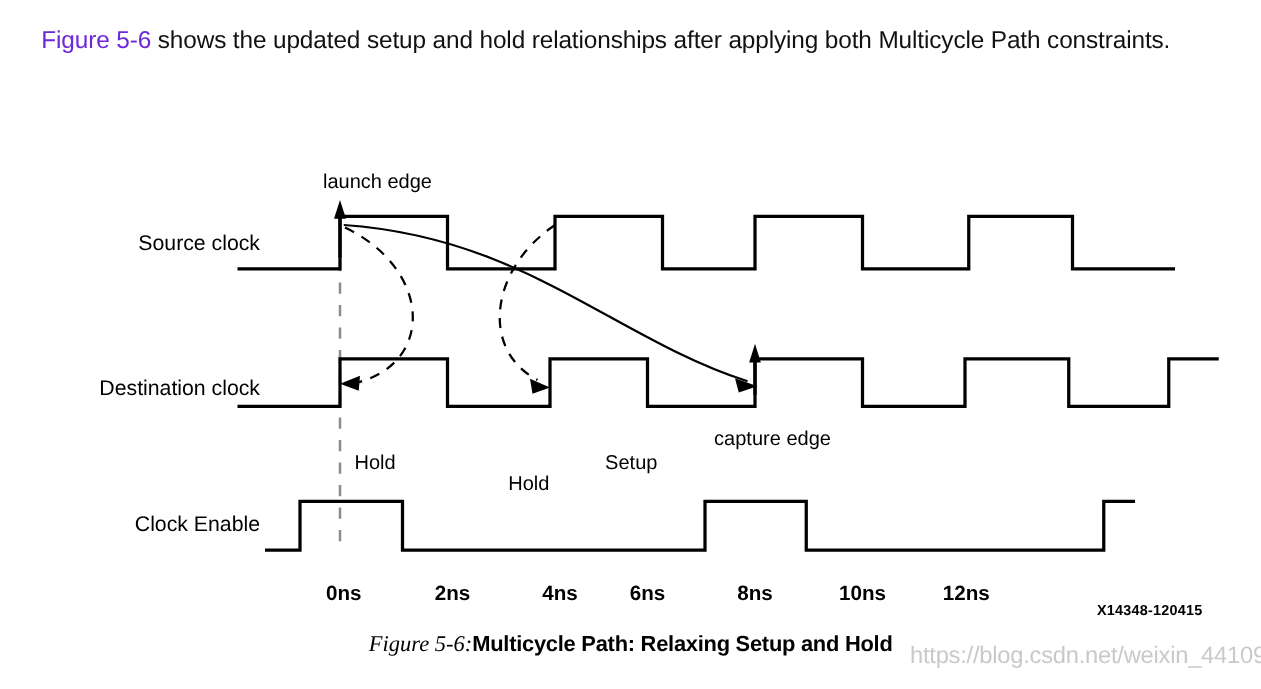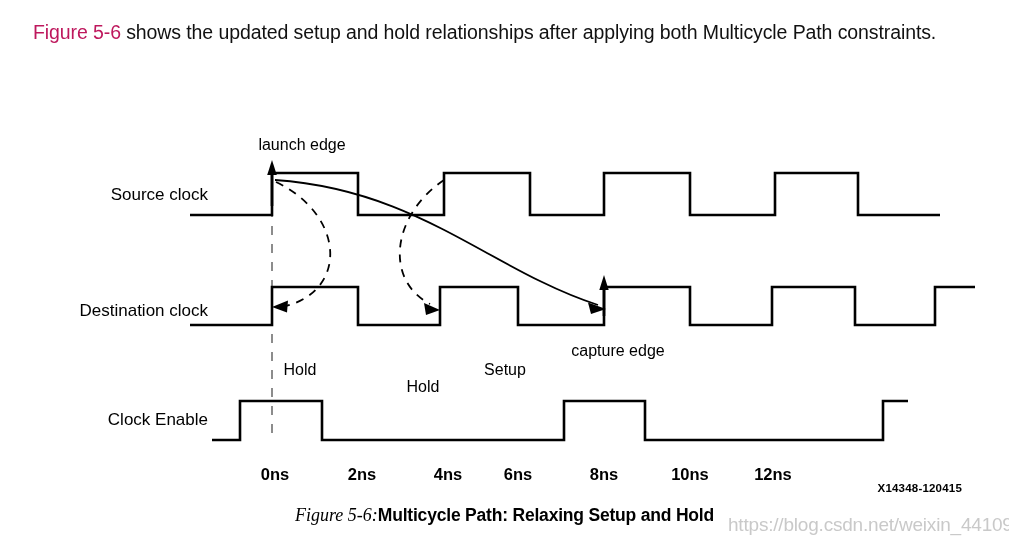--- a/index.html
+++ b/index.html
@@ -21,21 +21,21 @@
     left: 33px;
     top: 18px;
     width: 945px;
     font-family: "Liberation Sans", sans-serif;
     font-size: 19.5px;
     line-height: 29px;
     color: #111111;
     letter-spacing: -0.1px;
   }
   #intro-paragraph .figref {
-    color: #be185d;
+    color: #6d28d9;
   }
 
   
   #figure-area {
     position: absolute;
     left: 0;
     top: 120px;
     width: 1009px;
     height: 380px;
   }

